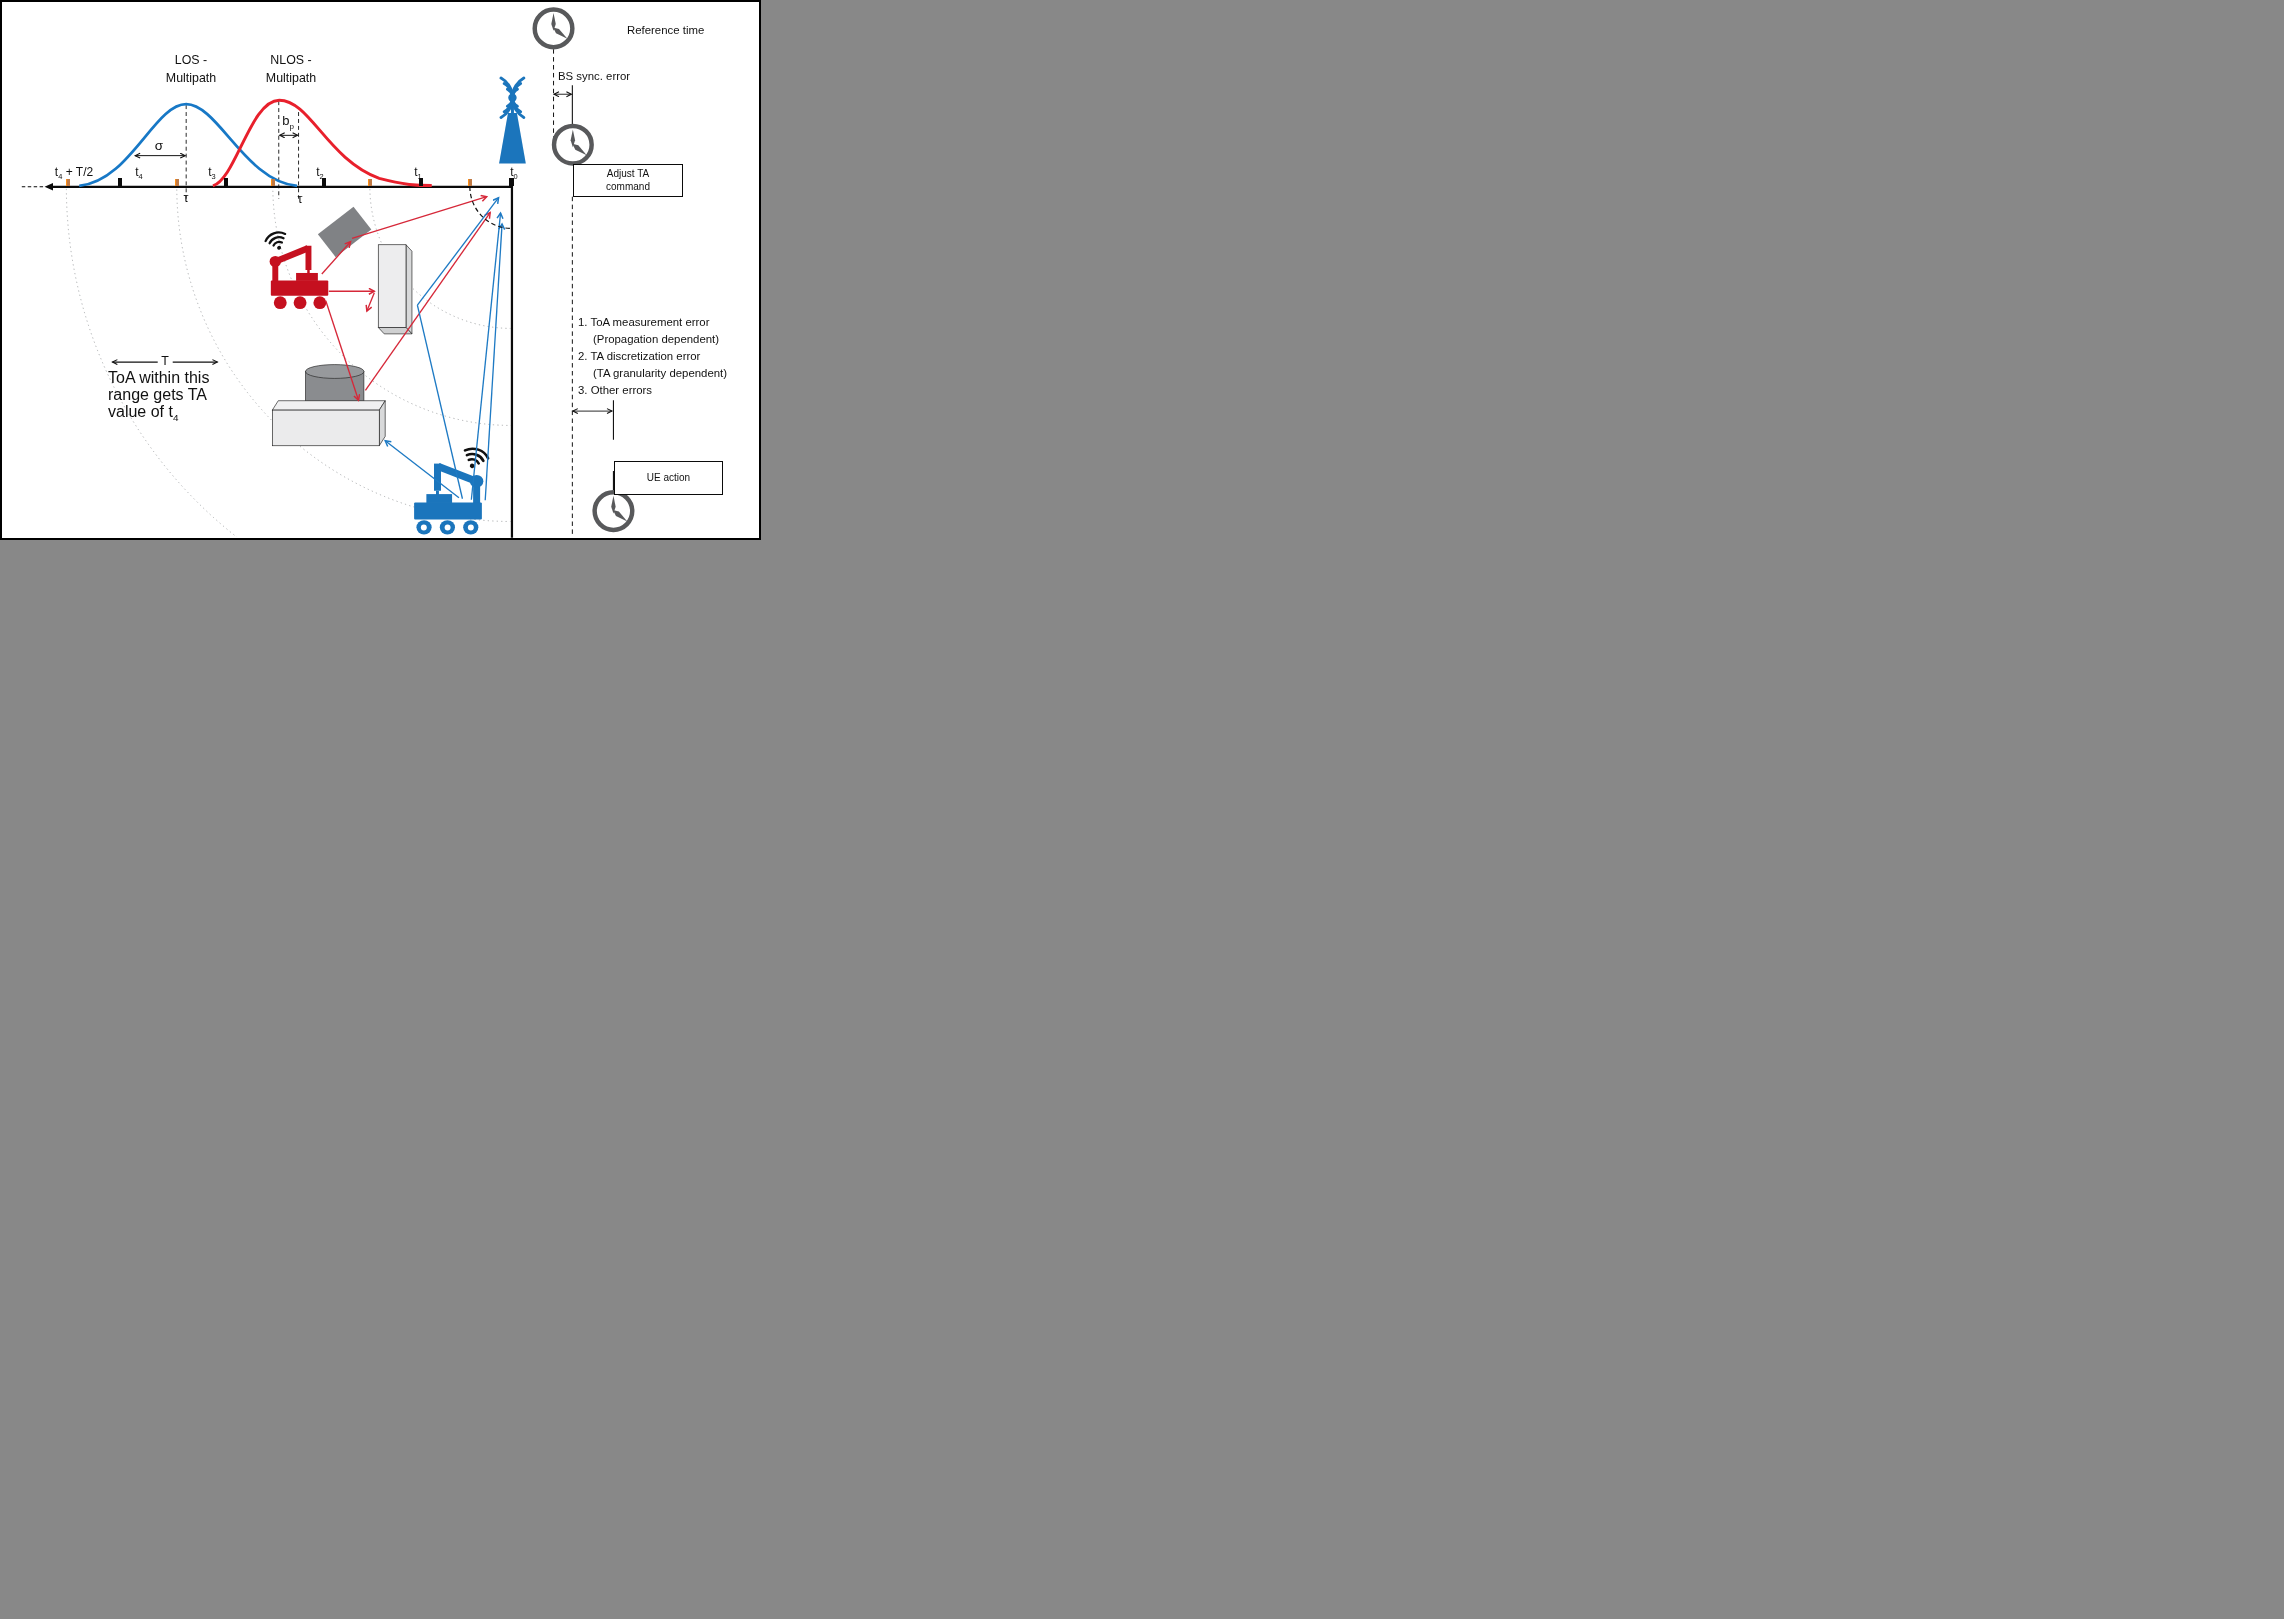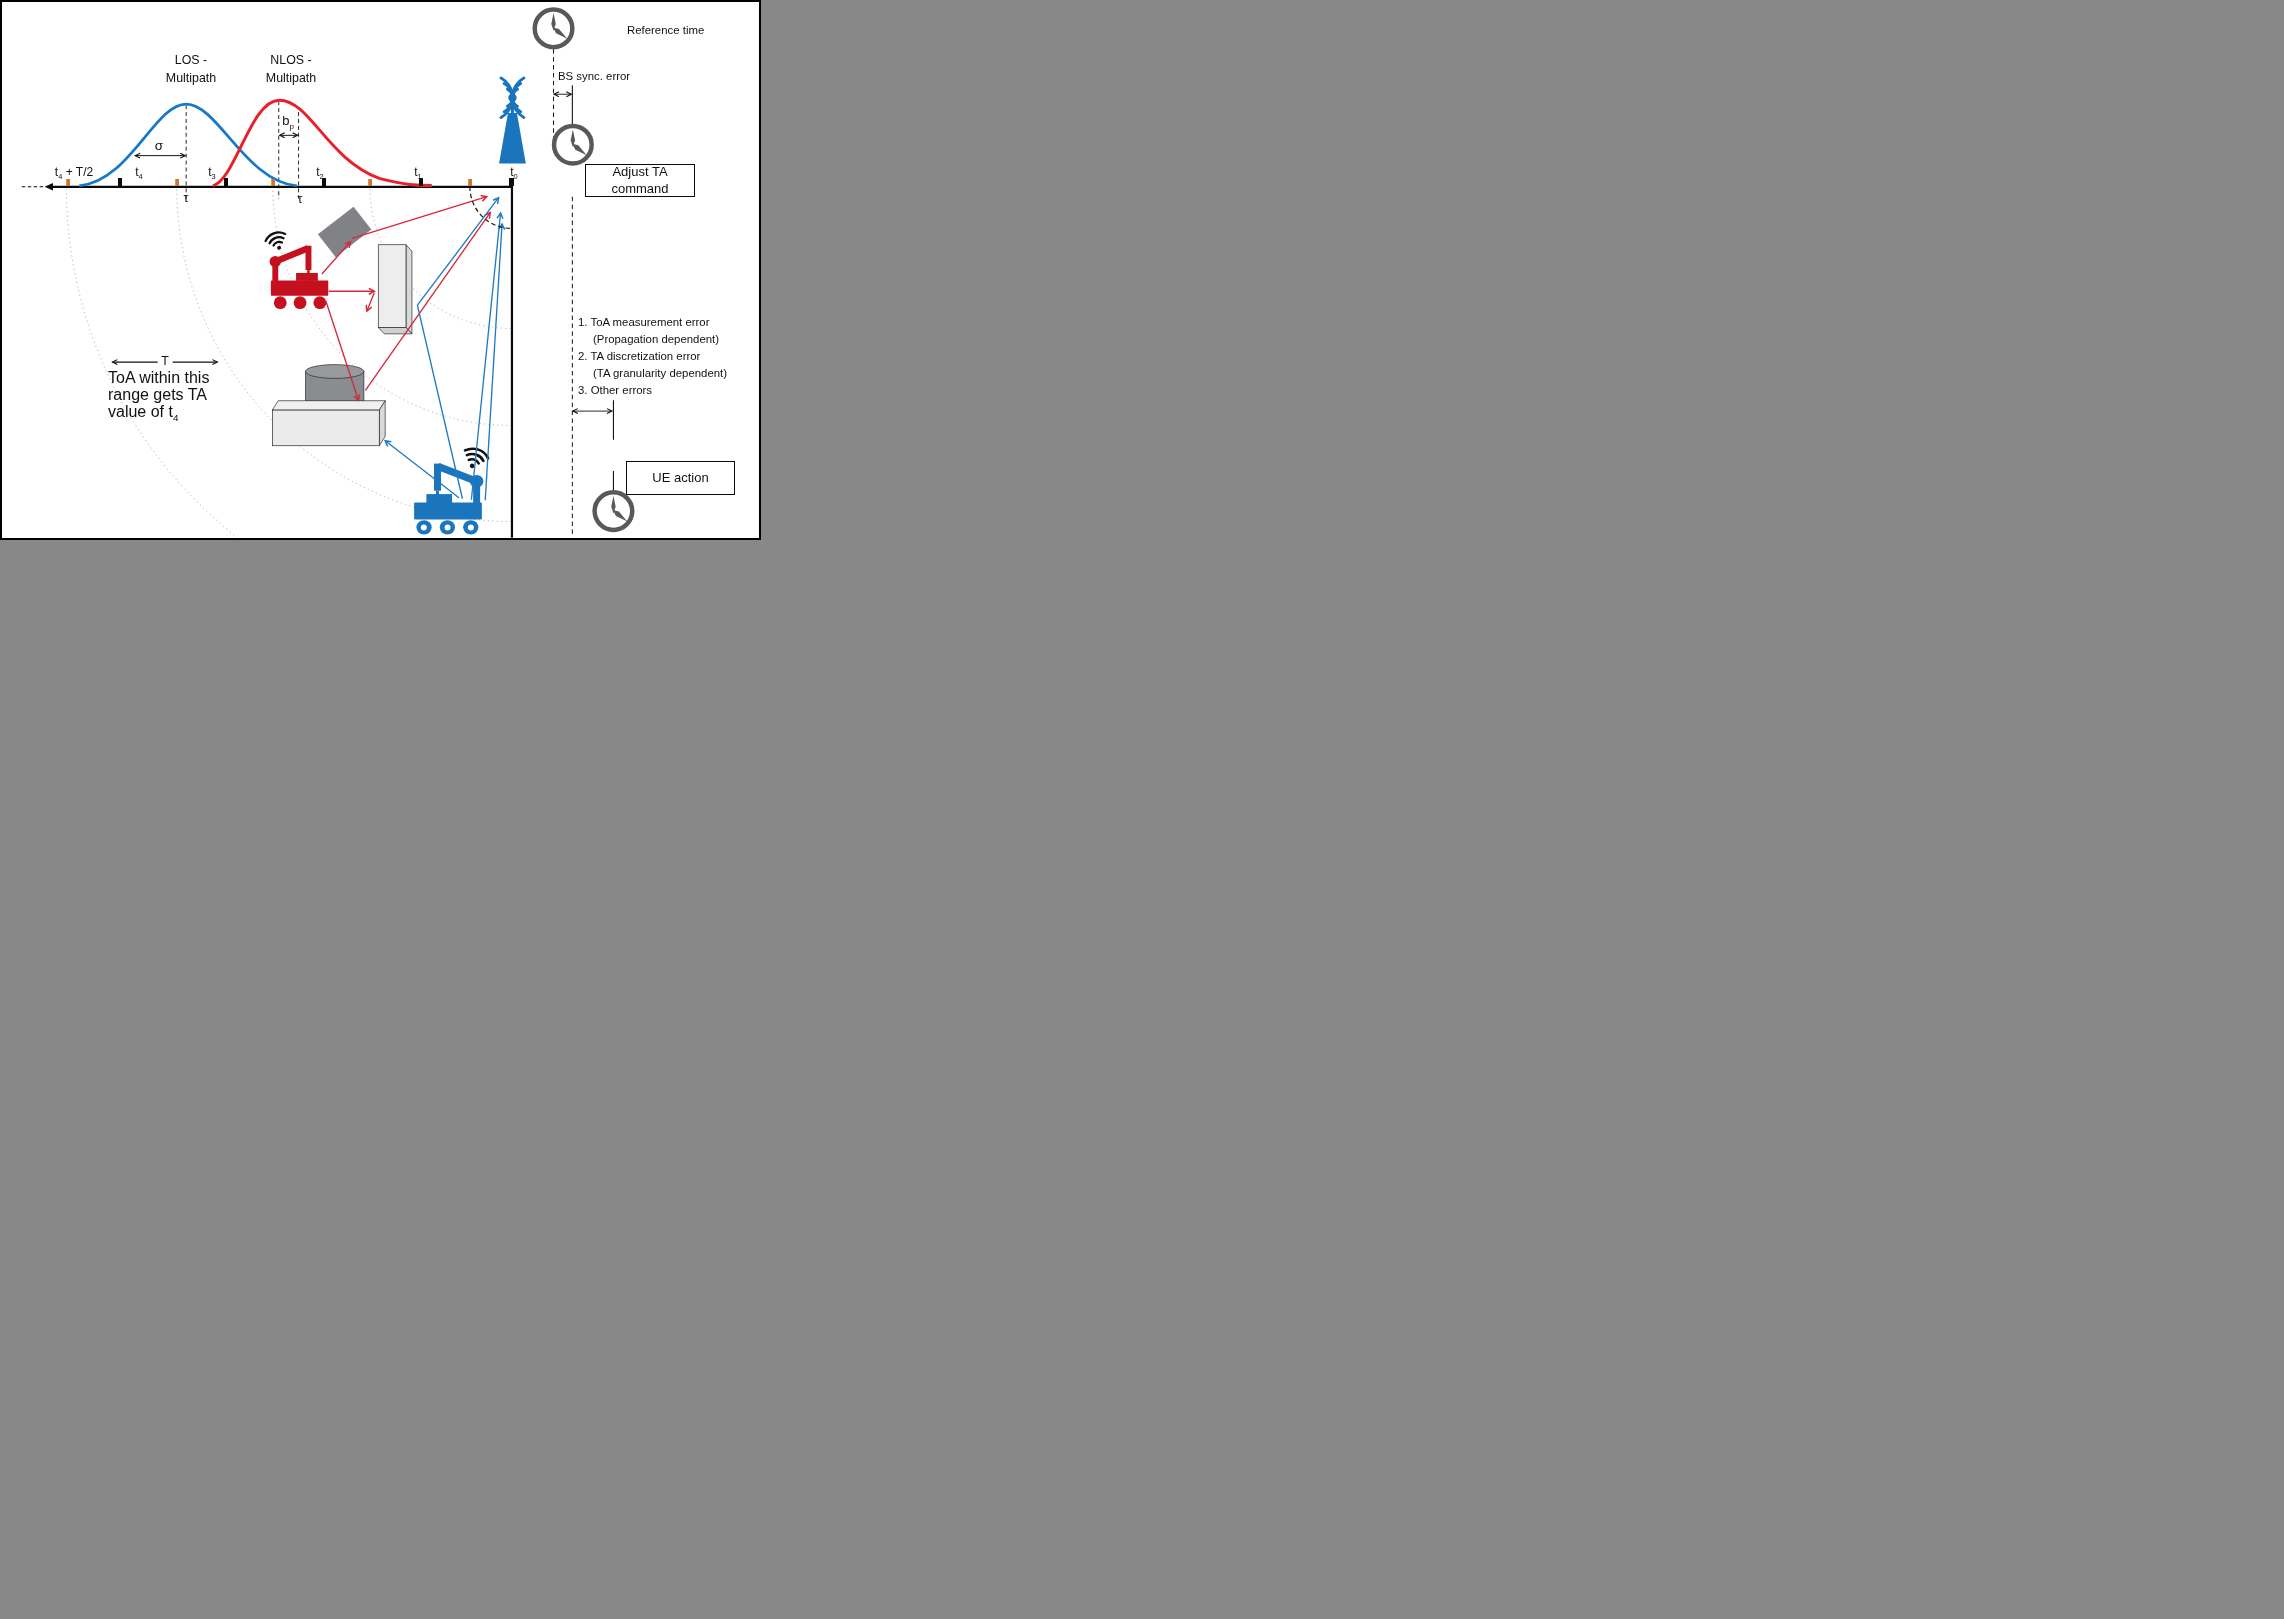--- a/index.html
+++ b/index.html
@@ -17,21 +17,21 @@
   .lbl{position:absolute;white-space:nowrap;color:#111;}
   .ctr{transform:translateX(-50%);text-align:center;}
   .f23{font-size:11.4px;}
   .f25{font-size:12.4px;}
   .tick{position:absolute;}
   .tick.black{background:#0b0b0b;}
   .tick.orange{background:linear-gradient(90deg,#ff9015 0 28%,#c07a45 28% 100%);}
   .box{
     position:absolute;background:#fff;border:1.5px solid #0b0b0b;
     display:flex;align-items:center;justify-content:center;
-    text-align:center;font-size:13px;line-height:1.25;margin-left:12px;
+    text-align:center;font-size:10px;line-height:1.25;
   }
   .errline{height:17px;line-height:17px;font-size:11.4px;}
   .errline.indent{padding-left:15px;}
   .rangenote{line-height:17px;font-size:16px;}
   sub{font-size:0.62em;}
   .whitebg{background:#fff;padding:0 3.5px;}
 </style>
 </head>
 <body>
 

